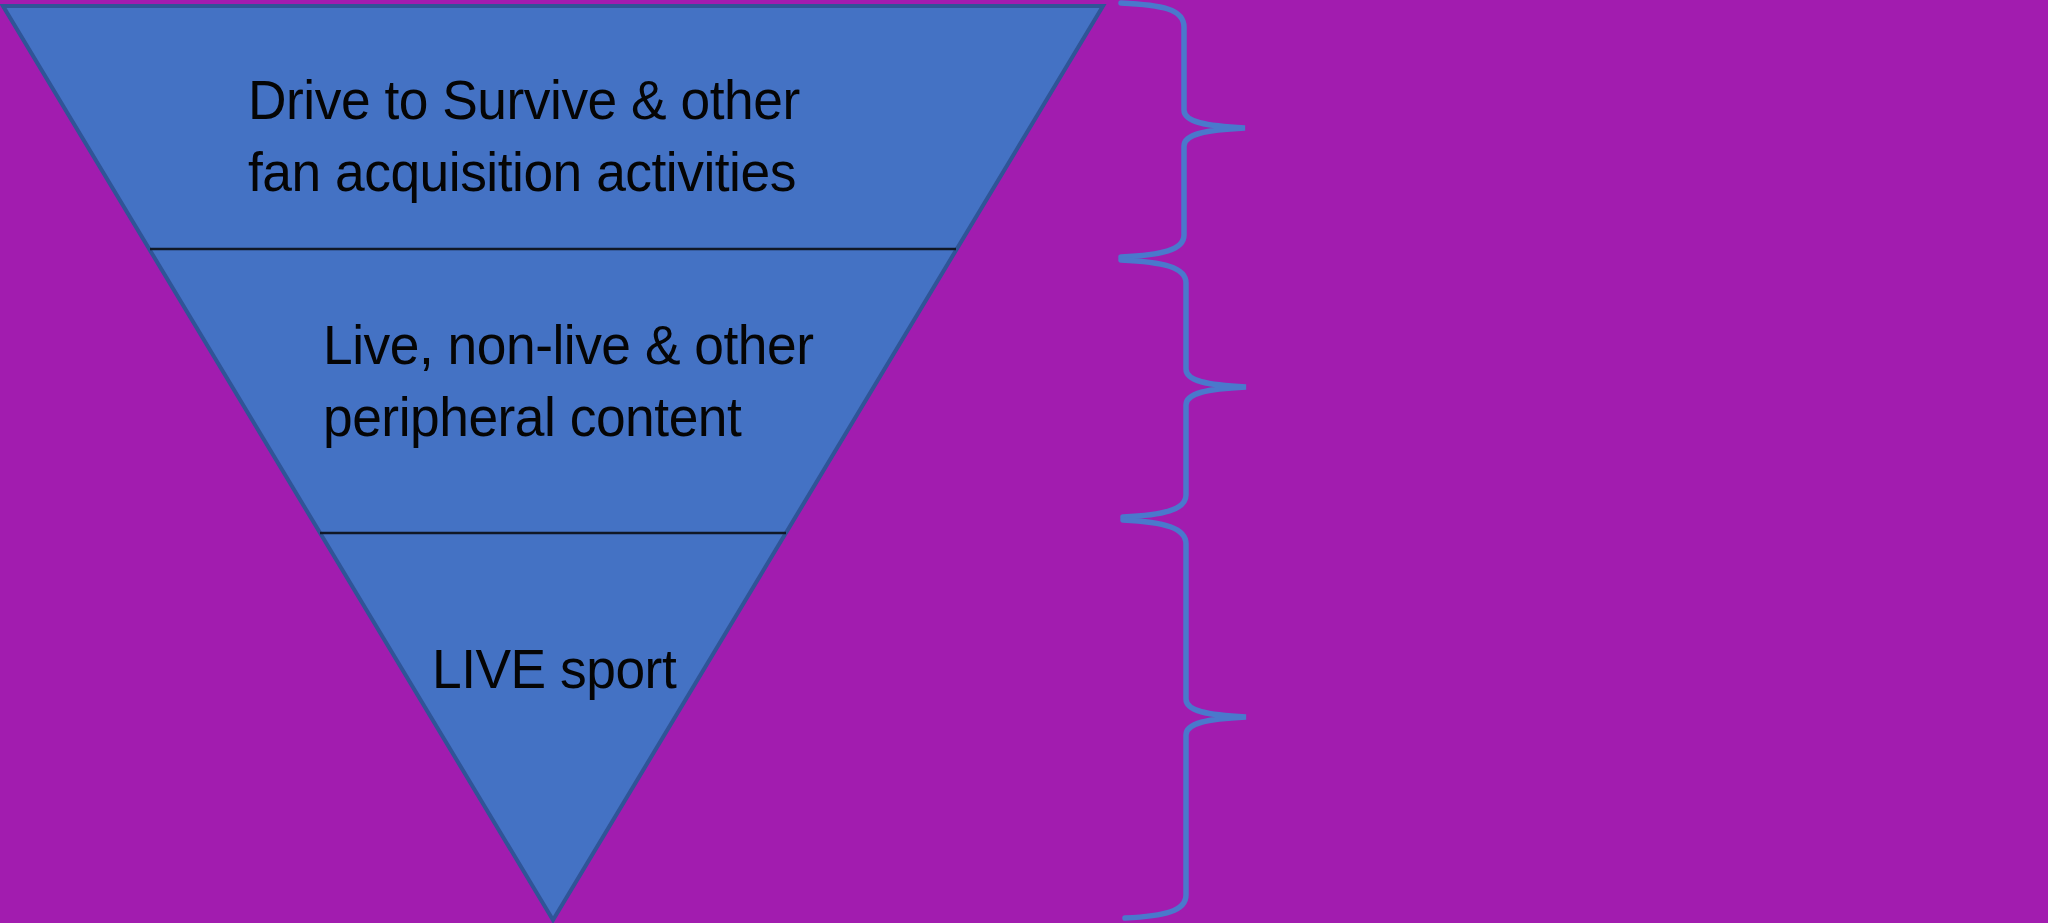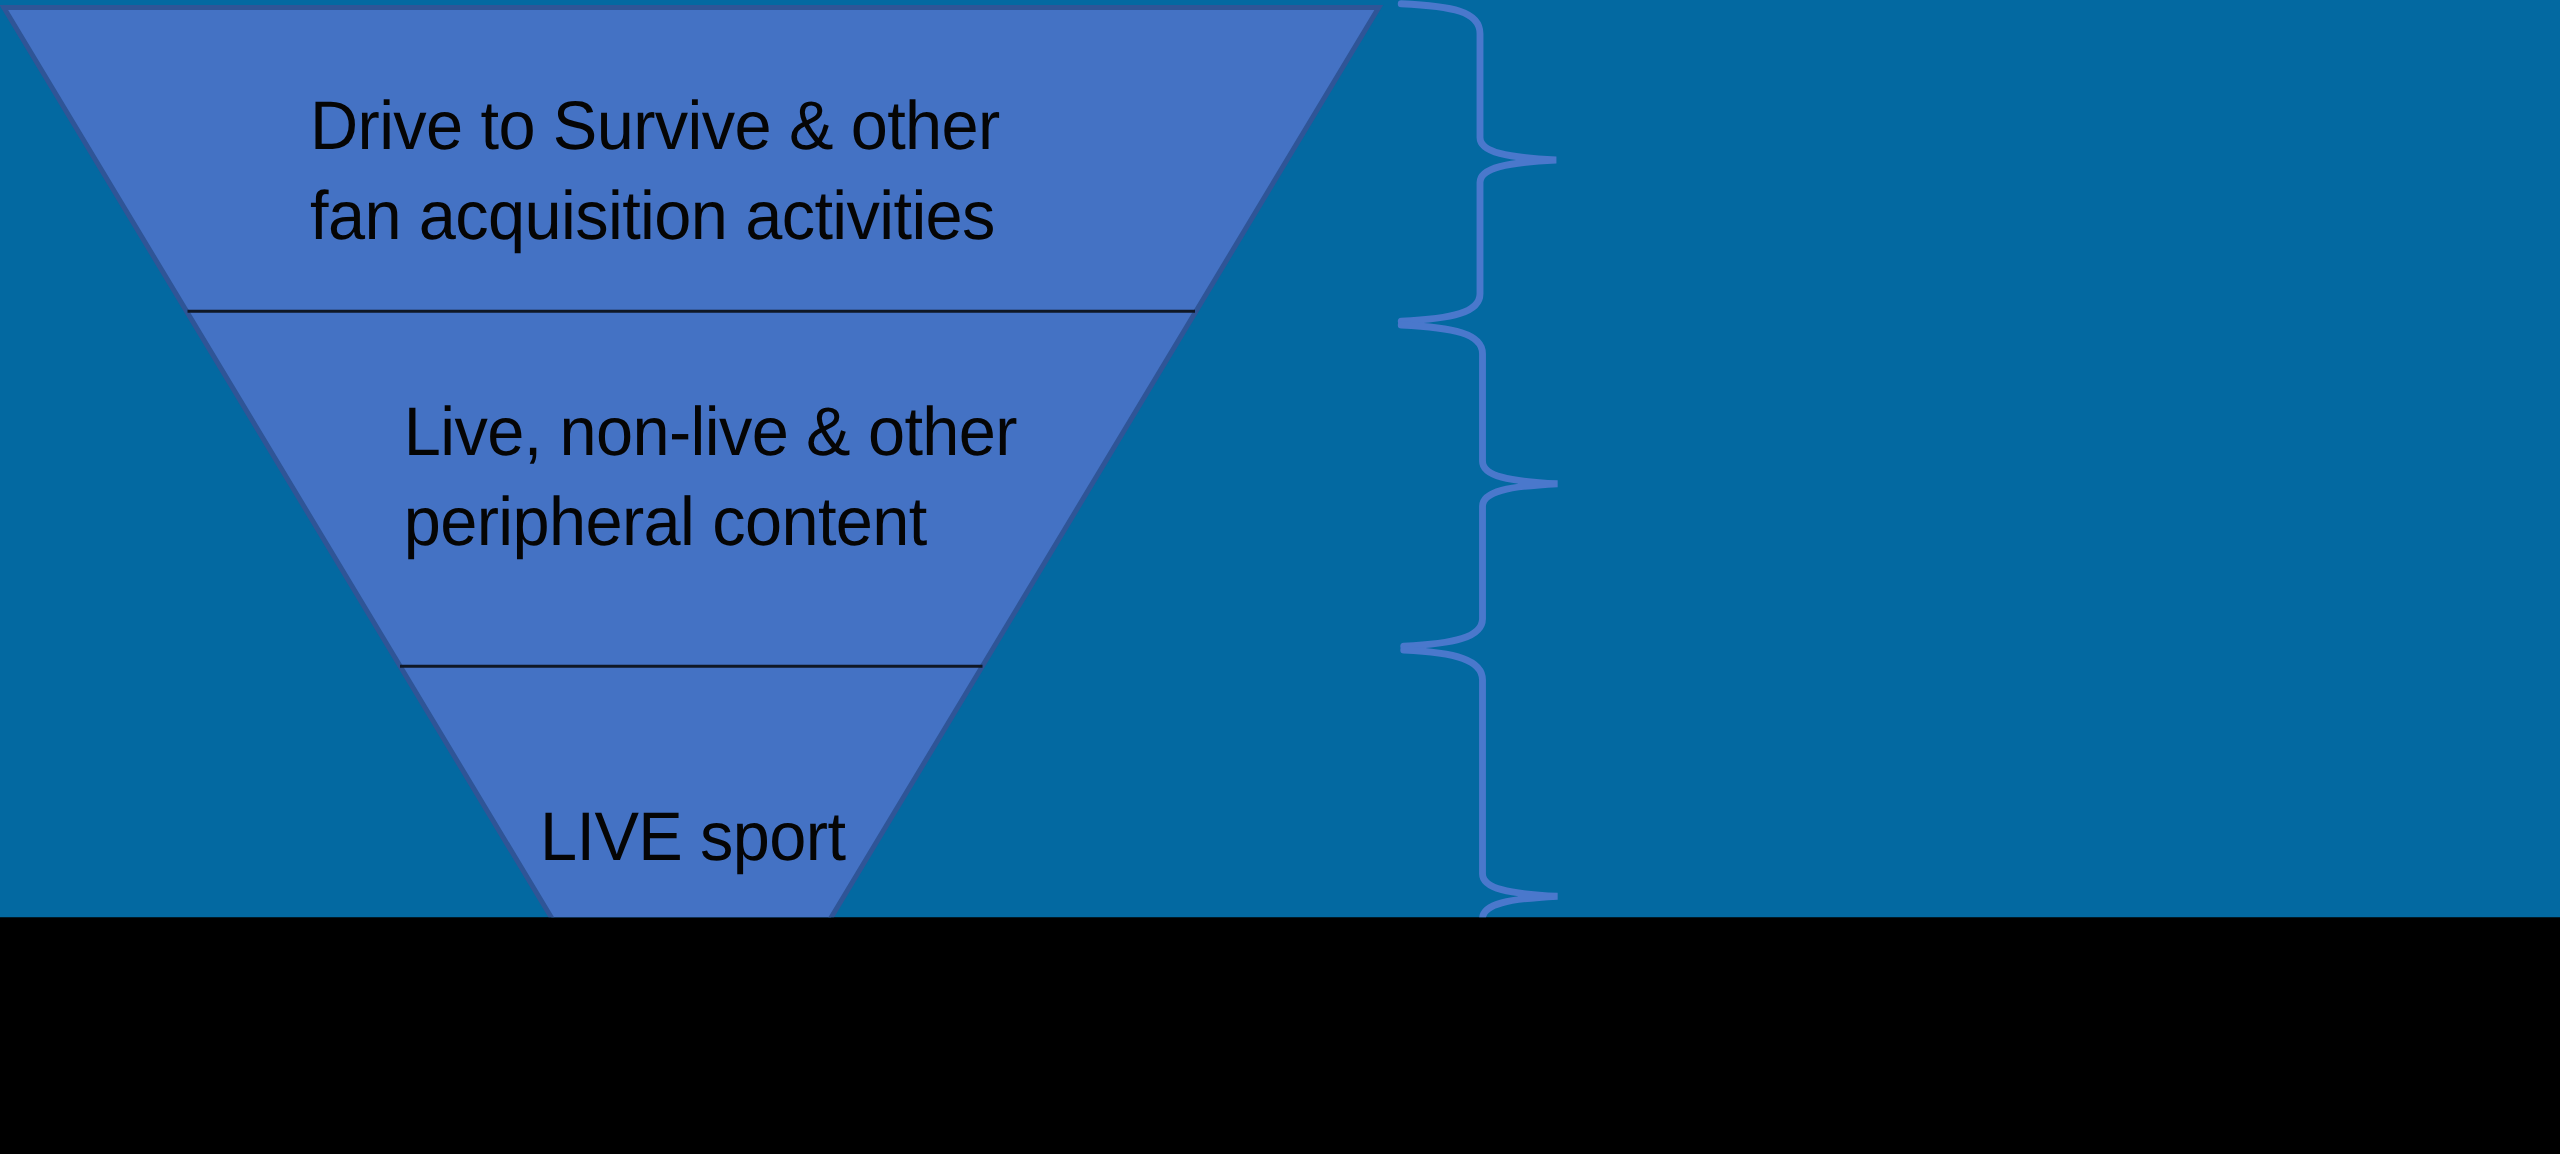--- a/index.html
+++ b/index.html
@@ -3,22 +3,22 @@
 <meta charset="utf-8">
 <style>
   html, body {
     margin: 0;
     padding: 0;
     background: #000000;
   }
   .stage {
     position: relative;
     width: 2048px;
-    height: 734px;
-    background: #0369a1;
+    height: 923px;
+    background: #a21caf;
     overflow: hidden;
     font-family: "Liberation Sans", sans-serif;
   }
   .layer {
     position: absolute;
     left: 0;
     top: 0;
     width: 2048px;
     height: 923px;
     display: block;

